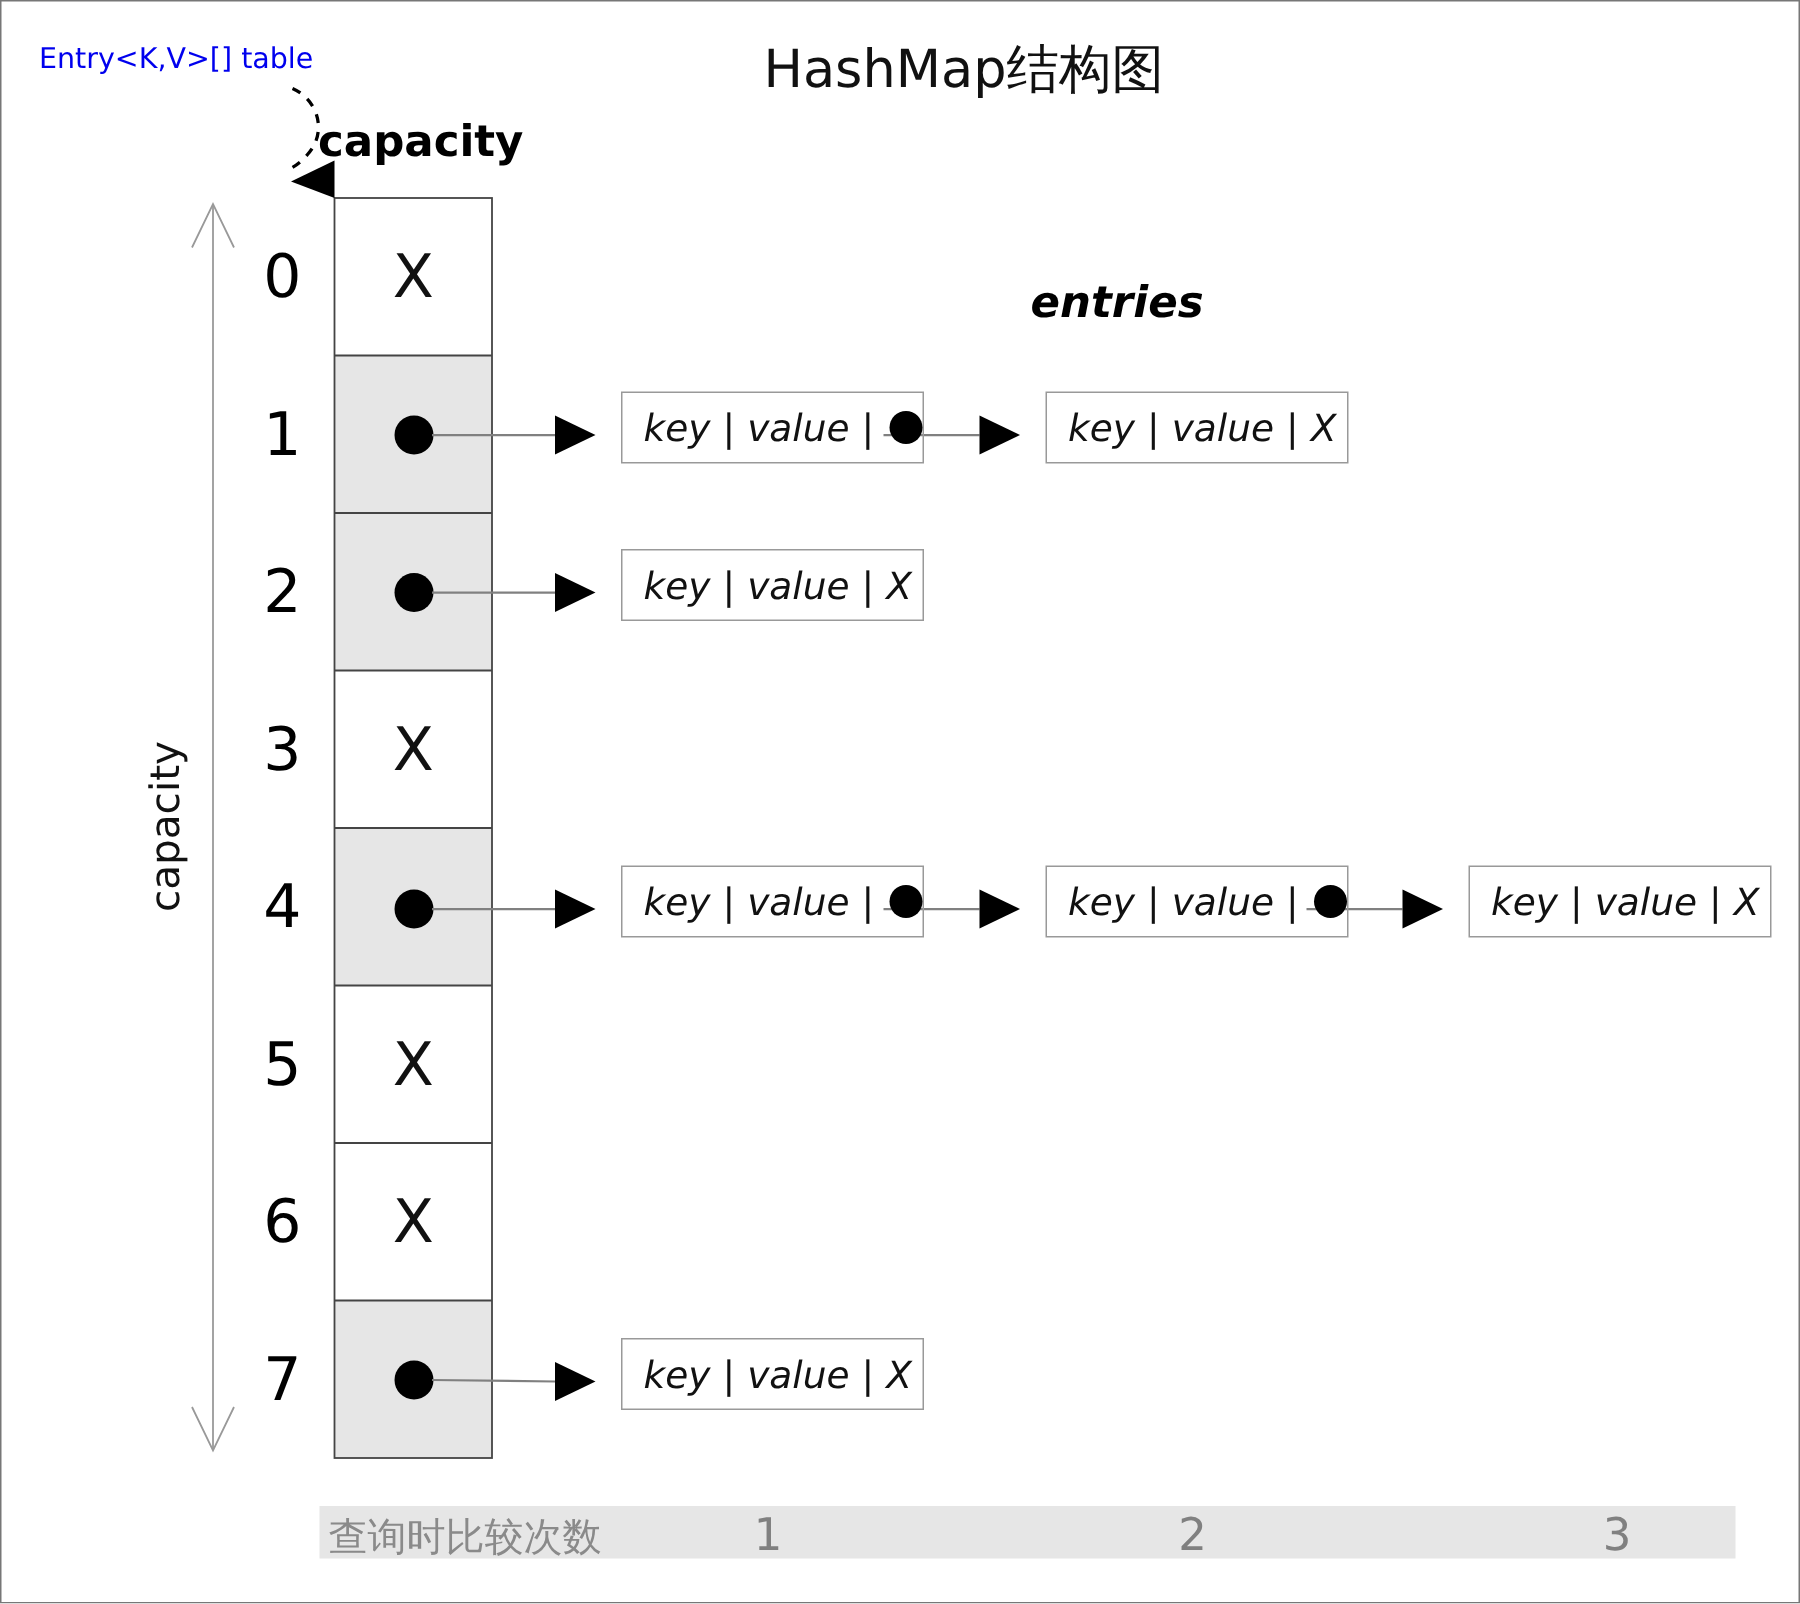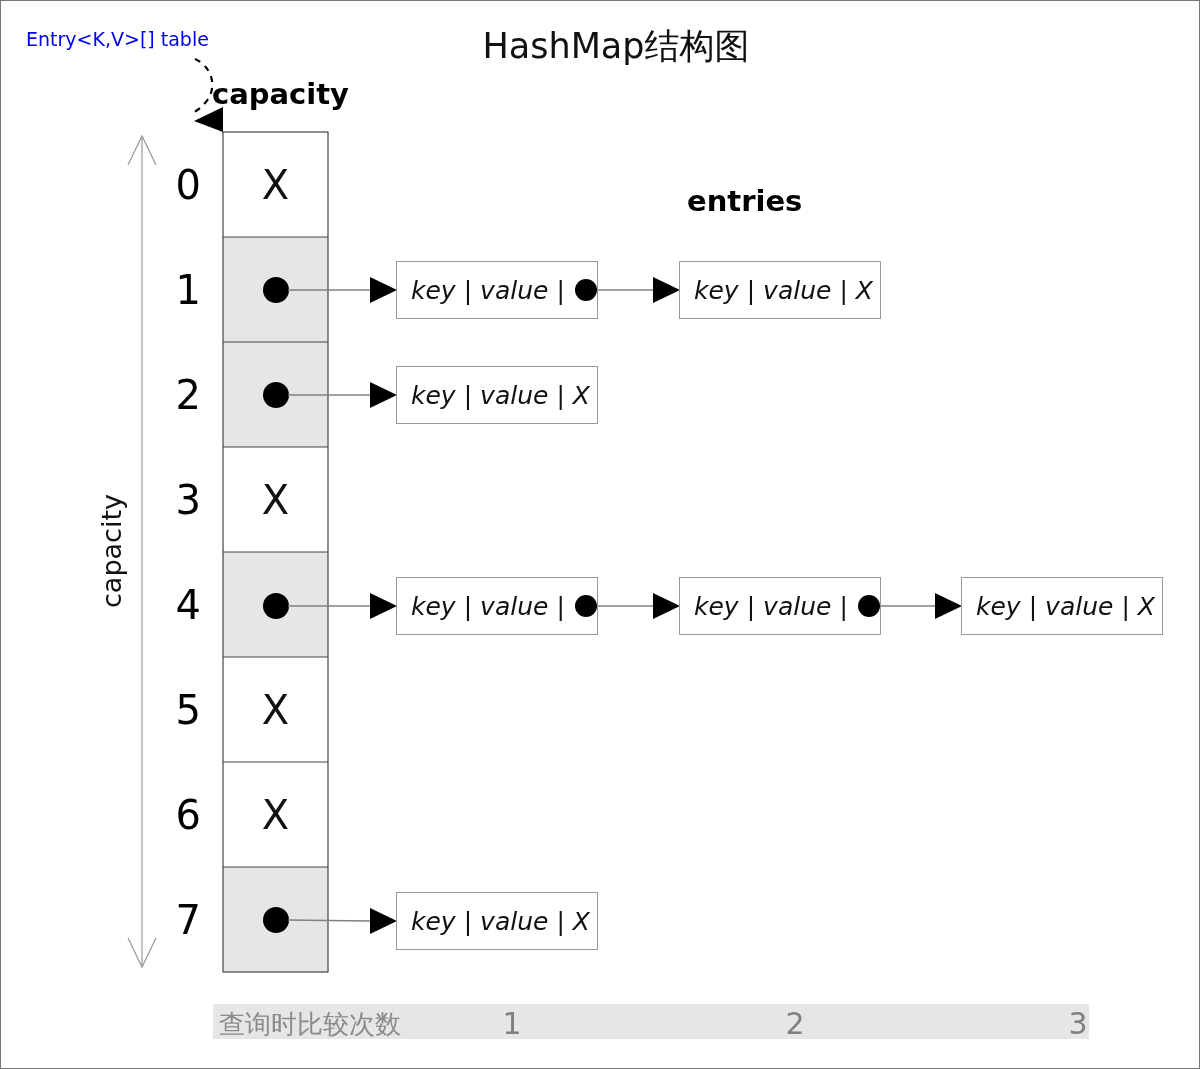--- a/index.html
+++ b/index.html
@@ -8,63 +8,63 @@
     width:1200px;height:1069px;
     box-sizing:border-box;
     border:1px solid #777;
     background:#fff;
     font-family:"DejaVu Sans","Liberation Sans",sans-serif;
     overflow:hidden;
   }
   .overlay{position:absolute;left:0;top:0;pointer-events:none;}
   .title{
     position:absolute;left:455px;top:22px;width:320px;
-    font-size:35px;color:#111;text-align:center;white-space:nowrap;
+    font-size:35px;color:#111;text-align:right;white-space:nowrap;
   }
   .table-label{
     position:absolute;left:25px;top:27px;
     font-size:19px;color:#0000ee;white-space:nowrap;
   }
   .buckets-label{
     position:absolute;left:211px;top:76px;
     font-size:29px;font-weight:bold;color:#000;white-space:nowrap;
   }
   .entries-label{
     position:absolute;left:686px;top:183px;
-    font-size:29px;font-weight:bold;color:#000;white-space:nowrap;
+    font-size:29px;font-weight:bold;color:#000;white-space:nowrap;font-style:italic;
   }
   .capacity-label{
     position:absolute;left:110px;top:550px;
     transform:translate(-50%,-50%) rotate(-90deg);
     font-size:27px;color:#111;white-space:nowrap;
   }
   .bucket-index{
     position:absolute;left:120px;width:80px;height:105px;
     text-align:right;font-size:40px;color:#000;
     display:flex;align-items:center;justify-content:flex-end;
   }
   .bucket-x{
     position:absolute;left:222px;width:105px;height:105px;
     font-size:40px;color:#111;
     display:flex;align-items:center;justify-content:center;
   }
   .entry-box{
-    position:absolute;width:202px;height:58px;
+    position:absolute;width:202px;height:48px;
     border:1px solid #999;box-sizing:border-box;background:transparent;
     display:flex;align-items:center;
     padding:0 10px 0 14px;
-    font-size:25px;font-style:italic;color:#111;white-space:nowrap;
+    font-size:25px;font-style:italic;color:#111;white-space:nowrap;margin-left:18px;
   }
   .entry-box .sep{margin:0 8px;}
   .next-dot{
     display:inline-block;width:22px;height:22px;border-radius:50%;
     background:#000;margin-left:2px;flex:none;
   }
   .footer-bar{
-    position:absolute;left:212px;top:1003px;width:876px;height:35px;
+    position:absolute;left:212px;top:1003px;width:944px;height:35px;
     background:#e6e6e6;
   }
   .footer-label{
     position:absolute;left:6px;top:3px;
     font-size:26px;color:#8a8a8a;white-space:nowrap;
   }
   .footer-count{
     position:absolute;top:2px;transform:translateX(-50%);
     font-size:30px;color:#808080;
   }

